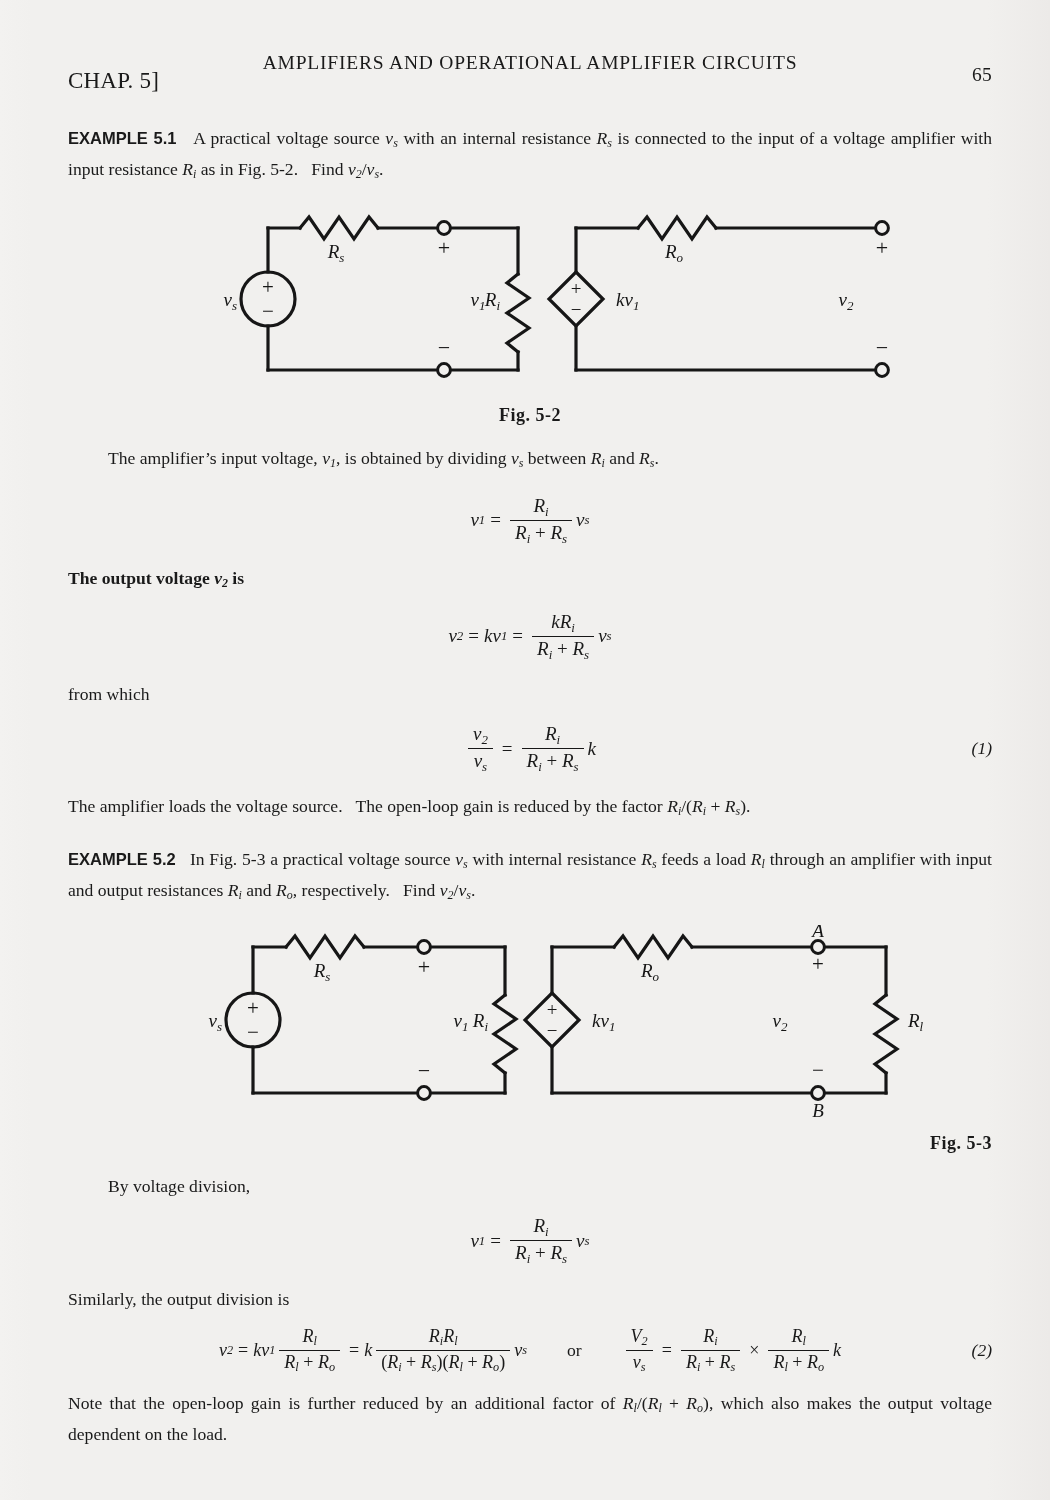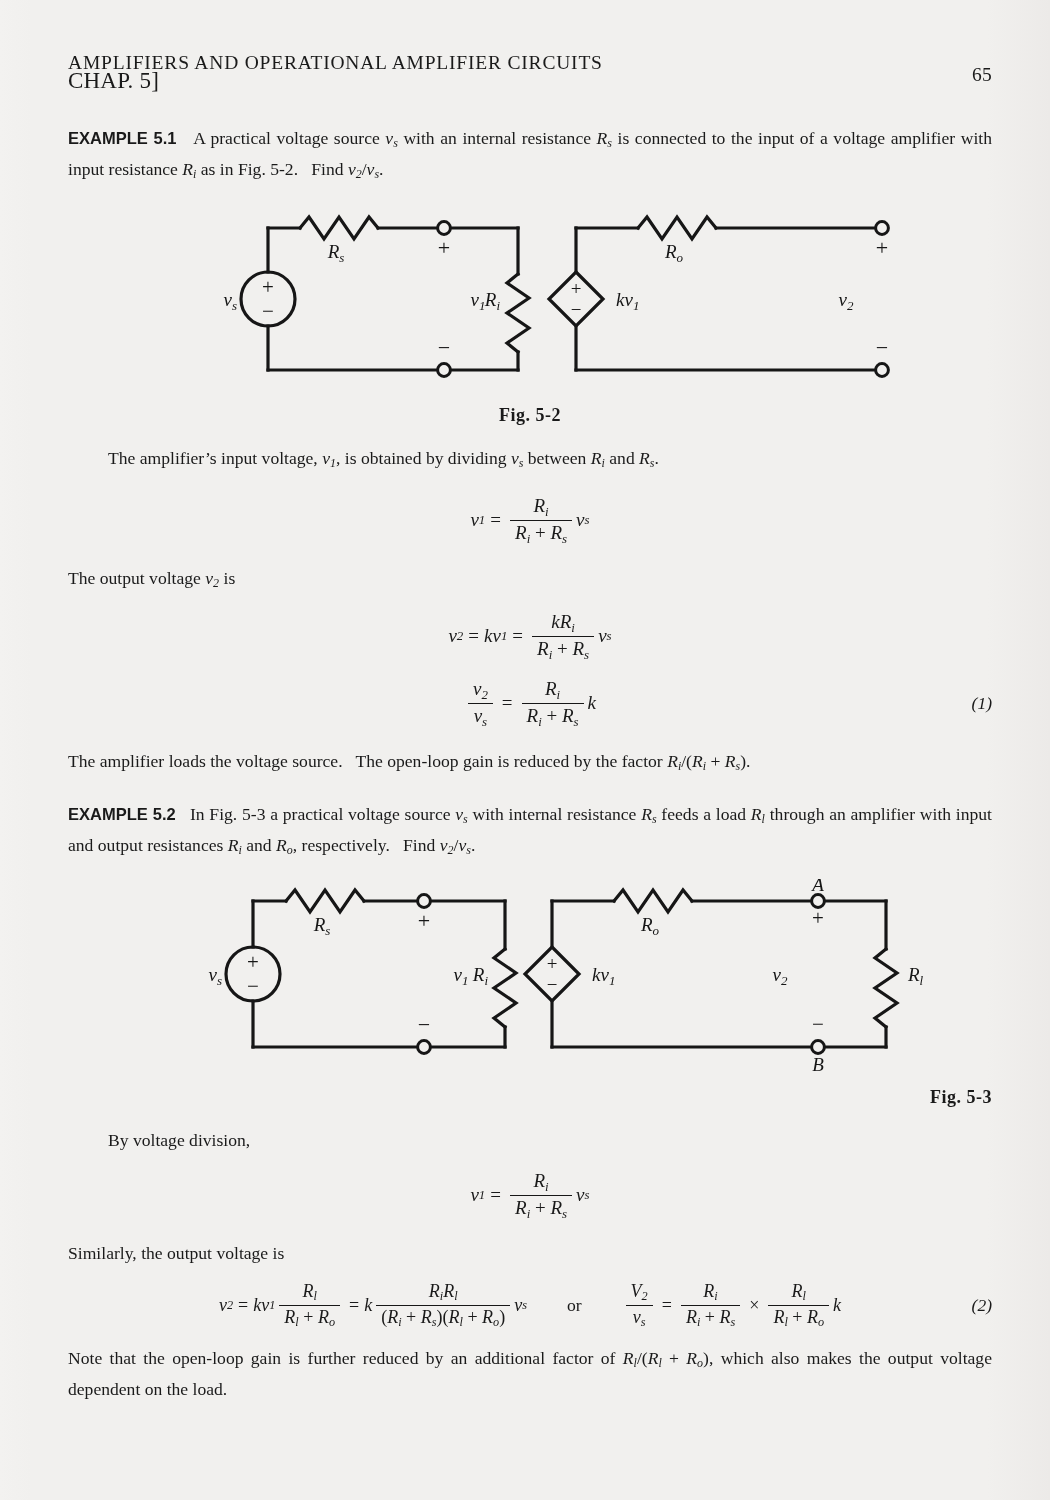--- a/index.html
+++ b/index.html
@@ -37,21 +37,21 @@
     font-size: 19.5px;
     letter-spacing: 0.2px;
   }
   .runhead .chap {
     position: absolute; left: 0; top: 16px;
     font-variant: small-caps;
     font-size: 23px;
   }
   .runhead .title {
     position: absolute; left: 0; top: 0; width: 924px;
-    text-align: left;
+    text-align: center;
     font-variant: small-caps;
     letter-spacing: 0.8px;
     font-size: 19.5px;
   }
   .runhead .pgno {
     position: absolute; right: 0; top: 12px;
     font-size: 19.5px;
   }
 
   
@@ -205,21 +205,21 @@
         <span class="frac">
           <span class="top"><i>R</i><sub>i</sub></span>
           <span class="bar"></span>
           <span class="bot"><i>R</i><sub>i</sub> + <i>R</i><sub>s</sub></span>
         </span>
         <i>v</i>
           <sub>s</sub>
       </span>
     </div>
 
-    <p class="body" style="margin-top:20px;">
+    <p class="body" style="margin-top:20px;font-weight:bold;">
       The output voltage <i>v</i><sub>2</sub> is
     </p>
 
     <div class="eq-row" style="margin-top:14px;">
       <span class="mid">
         <i>v</i>
           <sub>2</sub>
           <span class="op">=</span>
           <i>kv</i>
           <sub>1</sub>
@@ -227,20 +227,21 @@
         <span class="frac">
           <span class="top"><i>kR</i><sub>i</sub></span>
           <span class="bar"></span>
           <span class="bot"><i>R</i><sub>i</sub> + <i>R</i><sub>s</sub></span>
         </span>
         <i>v</i>
           <sub>s</sub>
       </span>
     </div>
 
+    <p class="body" style="margin-top:20px;">from which</p>
 
     <div class="eq-row" style="margin-top:16px;">
       <span class="mid">
         <span class="frac">
           <span class="top"><i>v</i><sub>2</sub></span>
           <span class="bar"></span>
           <span class="bot"><i>v</i><sub>s</sub></span>
         </span>
         <span class="op">=</span>
         <span class="frac">
@@ -334,21 +335,21 @@
         <span class="frac">
           <span class="top"><i>R</i><sub>i</sub></span>
           <span class="bar"></span>
           <span class="bot"><i>R</i><sub>i</sub> + <i>R</i><sub>s</sub></span>
         </span>
         <i>v</i>
           <sub>s</sub>
       </span>
     </div>
 
-    <p class="body" style="margin-top:20px;">Similarly, the output voltage is</p>
+    <p class="body" style="margin-top:20px;">Similarly, the output division is</p>
 
     <div class="eq-row" style="margin-top:14px; font-size:18px;">
       <span class="mid" style="margin-right:40px;">
         <i>v</i>
           <sub>2</sub>
           <span class="op">=</span>
           <i>kv</i>
           <sub>1</sub>
         <span class="frac">
           <span class="top"><i>R</i><sub>l</sub></span>

